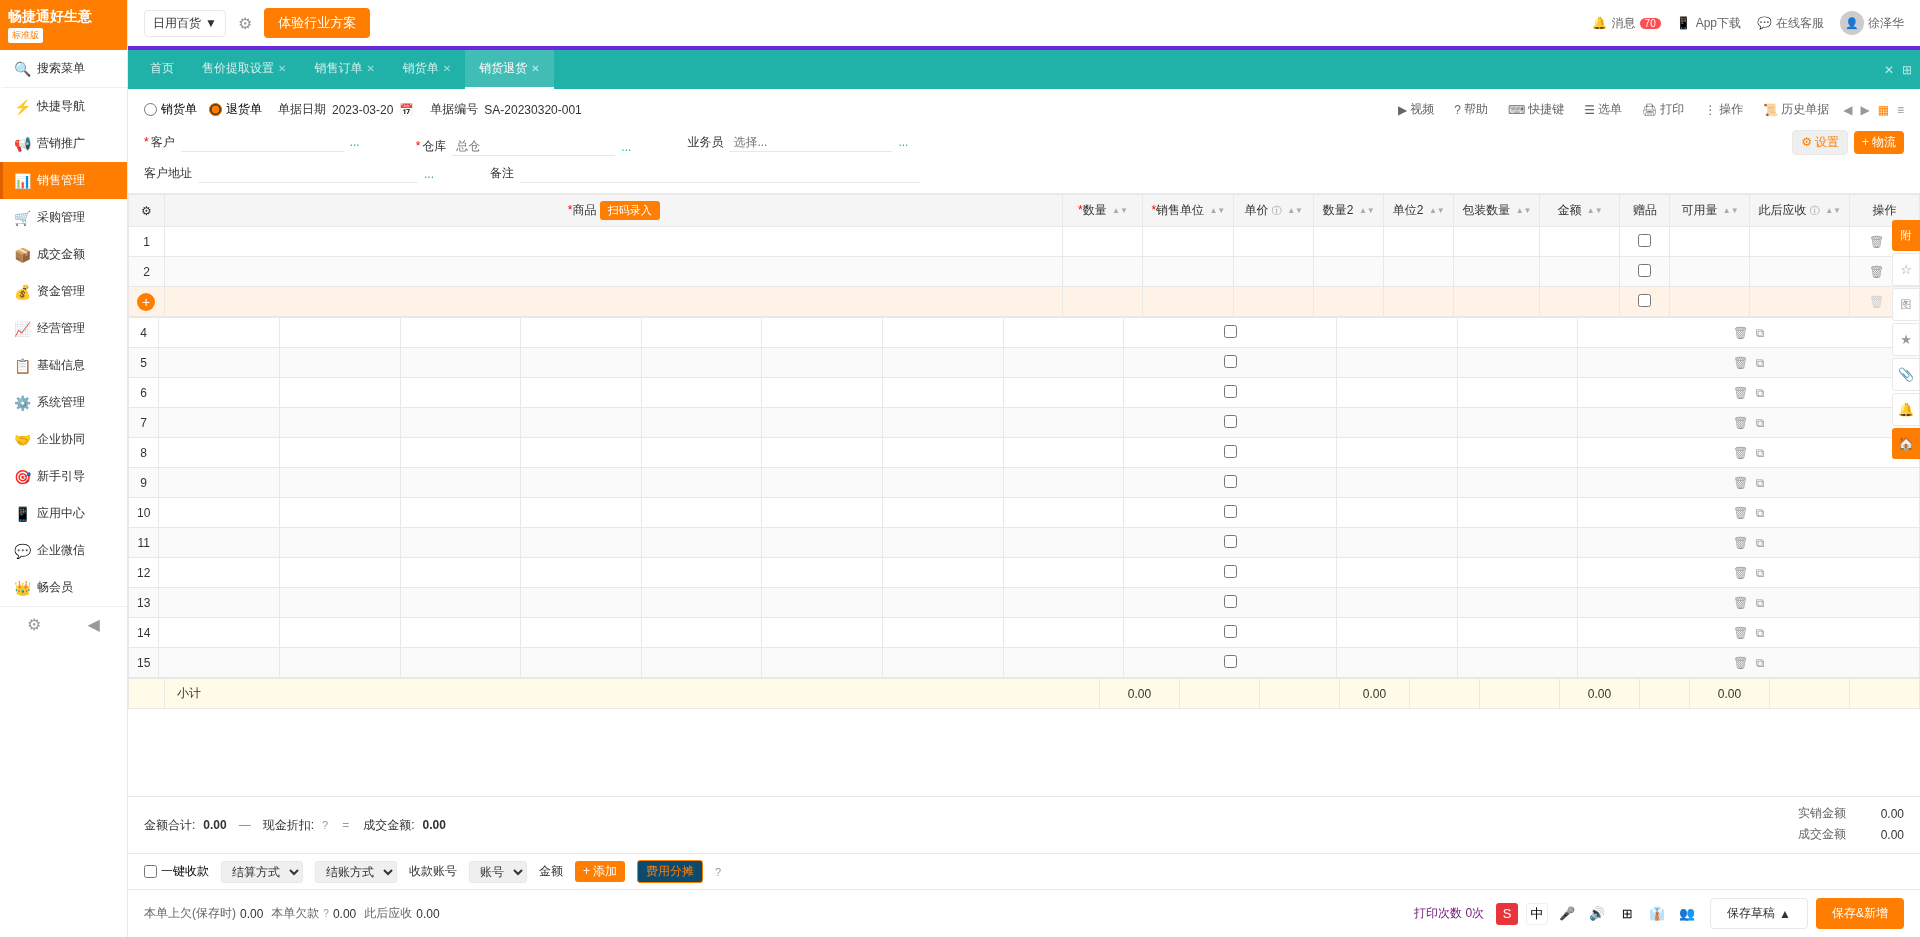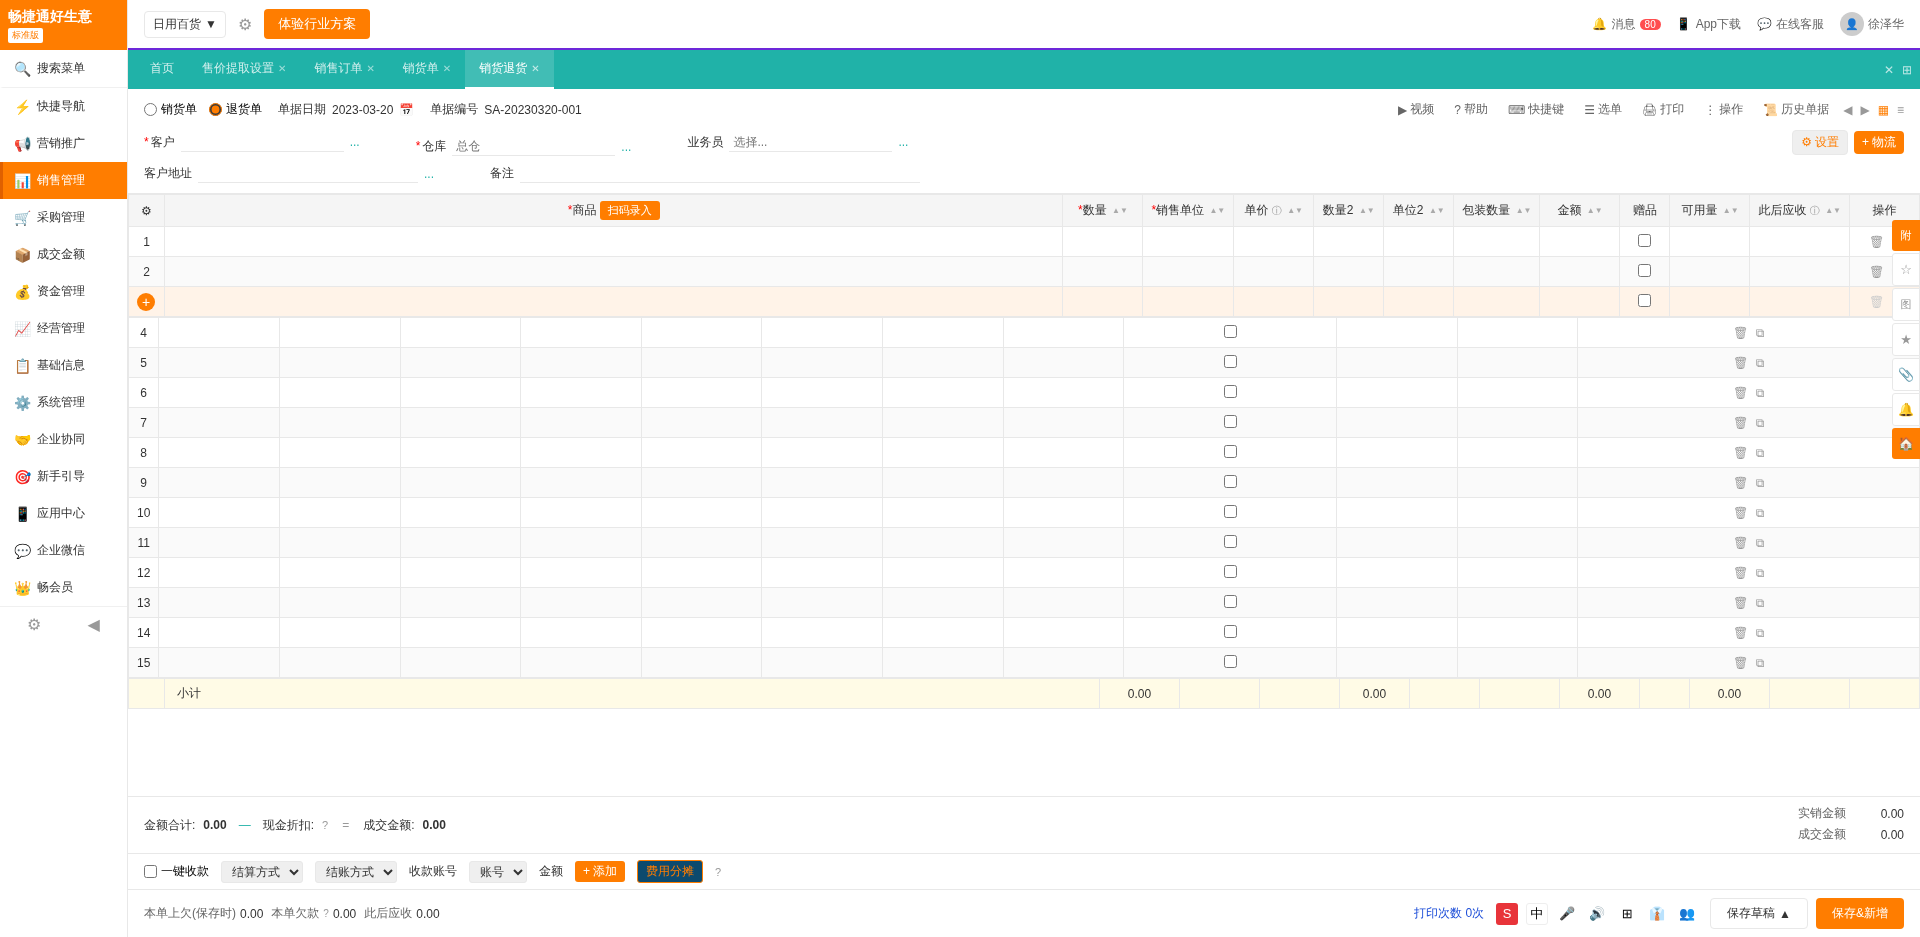--- a/index.html
+++ b/index.html
@@ -11,21 +11,21 @@
     .nav-item { display: flex; align-items: center; gap: 6px; padding: 10px 12px; color: #333; cursor: pointer; border-left: 3px solid transparent; }
     .nav-item.active { background: #ff7d00; color: #fff; border-left-color: #e06000; }
     .nav-item .nav-icon { width: 16px; height: 16px; display: flex; align-items: center; justify-content: center; font-size: 14px; flex-shrink: 0; }
     .sidebar-bottom { padding: 8px; display: flex; gap: 8px; border-top: 1px solid #f0f0f0; justify-content: space-around; }
     .sidebar-bottom-btn { color: #999; cursor: pointer; font-size: 16px; }
 
     
     .main { flex: 1; display: flex; flex-direction: column; overflow: hidden; }
 
     
-    .topbar { background: #fff; height: 50px; display: flex; align-items: center; padding: 0 16px; border-bottom: 2px solid #6d28d9; justify-content: space-between; flex-shrink: 0; }
+    .topbar { background: #fff; height: 50px; display: flex; align-items: center; padding: 0 16px; border-bottom: 4px solid #6d28d9; justify-content: space-between; flex-shrink: 0; }
     .topbar-left { display: flex; align-items: center; gap: 12px; }
     .topbar-select { display: flex; align-items: center; gap: 4px; border: 1px solid #e8e8e8; border-radius: 4px; padding: 4px 8px; color: #333; cursor: pointer; }
     .topbar-gear { color: #999; cursor: pointer; font-size: 16px; }
     .topbar-trial { background: #ff7d00; color: #fff; border: none; border-radius: 4px; padding: 6px 14px; cursor: pointer; font-size: 13px; }
     .topbar-right { display: flex; align-items: center; gap: 16px; color: #666; }
     .topbar-right .badge-item { display: flex; align-items: center; gap: 4px; cursor: pointer; }
     .badge { background: #ff4d4f; color: #fff; border-radius: 10px; font-size: 10px; padding: 0 5px; min-width: 18px; text-align: center; }
     .user-info { display: flex; align-items: center; gap: 4px; cursor: pointer; }
     .avatar { width: 24px; height: 24px; border-radius: 50%; background: #ccc; display: flex; align-items: center; justify-content: center; font-size: 11px; color: #666; }
 
@@ -81,21 +81,21 @@
     .add-fee-btn { background: #ff7d00; color: #fff; border: none; border-radius: 3px; padding: 2px 8px; cursor: pointer; font-size: 11px; }
     .fee-split-btn { background: #0c4a6e; border: 1px solid #ff7d00; color: #ff7d00; border-radius: 3px; padding: 2px 8px; cursor: pointer; font-size: 11px; }
     .amount-row { display: flex; justify-content: flex-end; align-items: center; gap: 8px; margin-bottom: 2px; }
     .amount-label { color: #666; }
     .amount-val { color: #333; min-width: 50px; text-align: right; }
 
     .footer-bottom { background: #fff; border-top: 1px solid #e8e8e8; padding: 8px 16px; display: flex; align-items: center; flex-shrink: 0; }
     .footer-info { display: flex; gap: 8px; color: #666; flex: 1; }
     .footer-info span { display: flex; align-items: center; gap: 4px; }
     .footer-info .val { color: #333; }
-    .print-count { color: #1d4ed8; }
+    .print-count { color: #701a75; }
     .taskbar-icons { display: flex; gap: 8px; align-items: center; }
     .taskbar-icon { width: 22px; height: 22px; border-radius: 3px; display: flex; align-items: center; justify-content: center; font-size: 13px; cursor: pointer; }
     .footer-buttons { display: flex; gap: 8px; }
     .save-draft-btn { border: 1px solid #e8e8e8; background: #fff; border-radius: 4px; padding: 6px 16px; cursor: pointer; color: #333; display: flex; align-items: center; gap: 4px; }
     .save-new-btn { background: #ff7d00; color: #fff; border: none; border-radius: 4px; padding: 6px 16px; cursor: pointer; font-size: 13px; display: flex; align-items: center; gap: 4px; }
 
     .col-setting { width: 36px; }
     .col-product { min-width: 160px; }
     .col-qty { width: 80px; }
     .col-unit { width: 80px; }
@@ -200,21 +200,21 @@
         <span>日用百货</span>
         <span>▼</span>
       </div>
       <span class="topbar-gear">⚙</span>
       <button class="topbar-trial">体验行业方案</button>
     </div>
     <div class="topbar-right">
       <div class="badge-item">
         <span>🔔</span>
         <span>消息</span>
-        <span class="badge">80</span>
+        <span class="badge">70</span>
       </div>
       <div class="badge-item">
         <span>📱</span>
         <span>App下载</span>
       </div>
       <div class="badge-item">
         <span>💬</span>
         <span>在线客服</span>
       </div>
       <div class="user-info">

